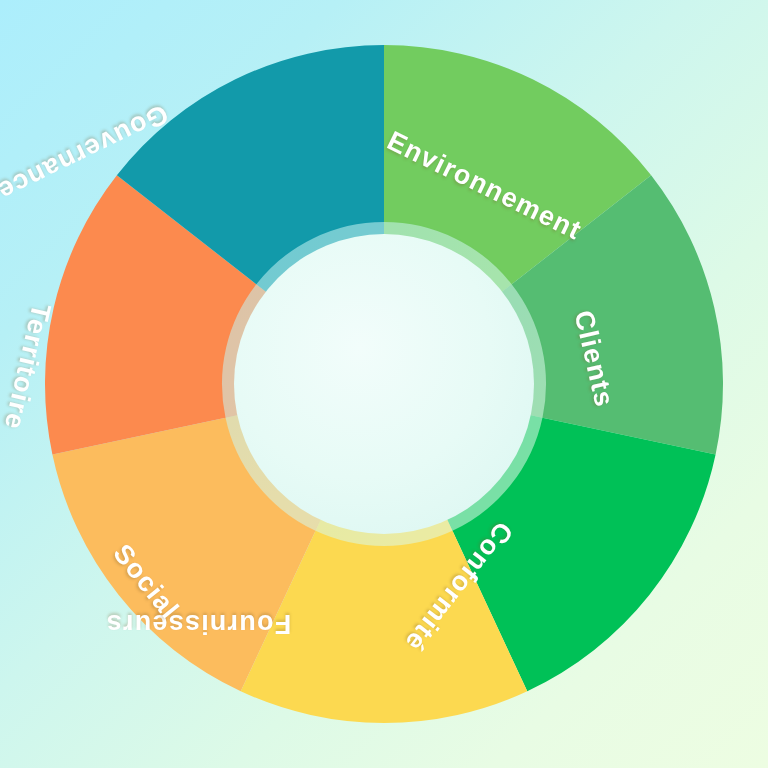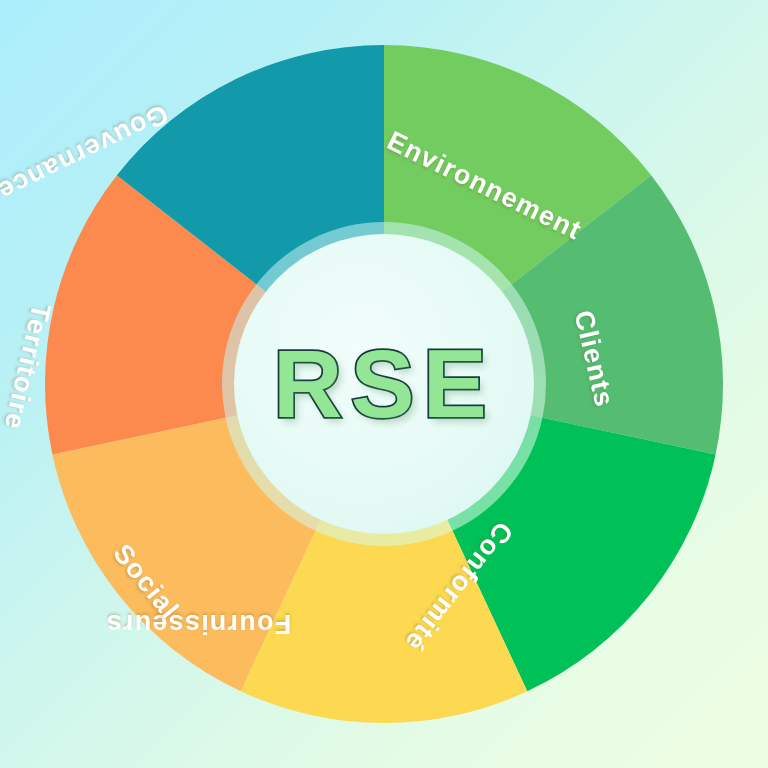--- a/index.html
+++ b/index.html
@@ -109,15 +109,14 @@
   <div id="labels">
       <div class="seg-label" style="font-size: 27px; left: 502.36px; top: 141.326px; transform: translate(-50%, -50%) rotate(26deg);">Environnement</div>
       <div class="seg-label" style="font-size: 27px; left: 647.08px; top: 323.263px; transform: translate(-50%, -50%) rotate(77deg);">Clients</div>
       <div class="seg-label" style="font-size: 27px; left: 596.763px; top: 550.229px; transform: translate(-50%, -50%) rotate(128deg);">Conformité</div>
       <div class="seg-label" style="font-size: 27px; left: 384px; top: 654px; transform: translate(-50%, -50%) rotate(180deg);">Fournisseurs</div>
       <div class="seg-label" style="font-size: 27px; left: 174.171px; top: 553.917px; transform: translate(-50%, -50%) rotate(411deg);">Social</div>
       <div class="seg-label" style="font-size: 27px; left: 120.92px; top: 323.263px; transform: translate(-50%, -50%) rotate(463deg);">Territoire</div>
       <div class="seg-label" style="font-size: 27px; left: 265.64px; top: 141.326px; transform: translate(-50%, -50%) rotate(514deg);">Gouvernance</div>
     </div>
 
-  <div class="center-label">RSE</div>
 
 </div>
 
 </body></html>

